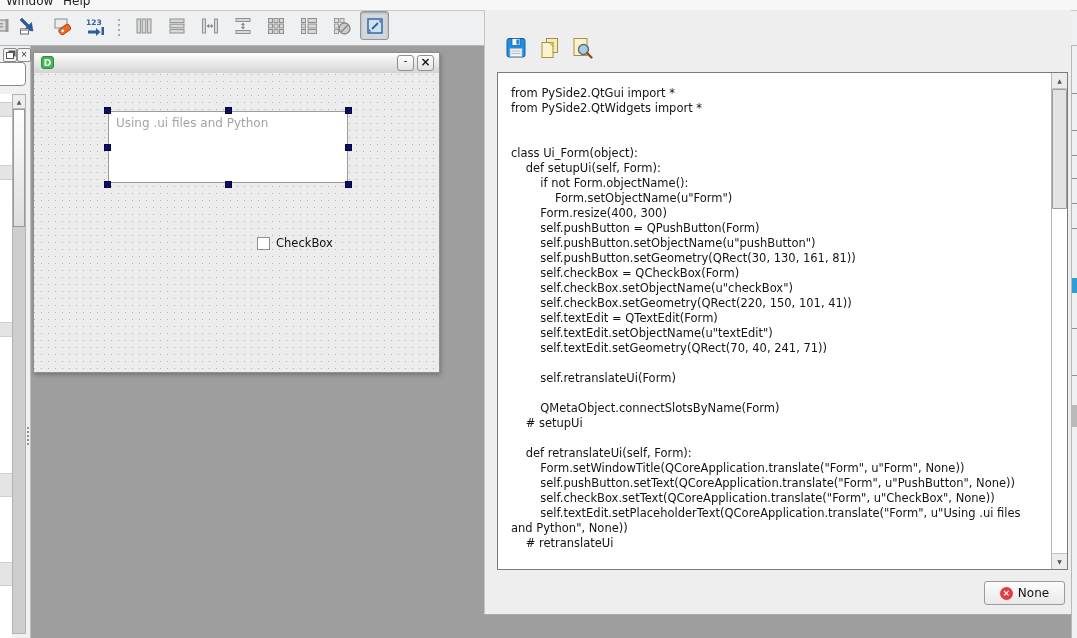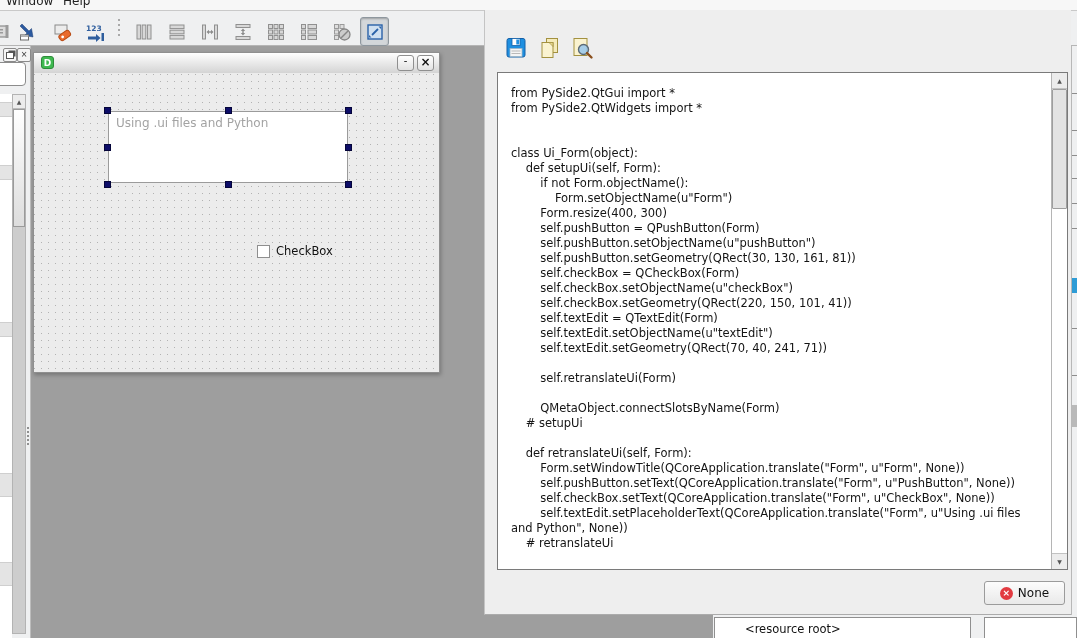--- a/index.html
+++ b/index.html
@@ -9,21 +9,21 @@
   .abs{position:absolute;}
 
   
   .menubar{left:0;top:0;width:1077px;height:10px;background:#f7f7f7;
            border-bottom:1px solid #c9c9c9;overflow:hidden;z-index:5;}
   .menu-item{position:absolute;top:-6px;font-size:12px;color:#222;}
 
   
   .toolbar{left:0;top:11px;width:1077px;height:34px;background:#eff0f1;
            border-bottom:1px solid #b5b5b5;z-index:5;}
-  .tb-btn{position:absolute;top:6px;width:27px;height:27px;border:1px solid transparent;
+  .tb-btn{position:absolute;top:0;width:27px;height:27px;border:1px solid transparent;
           border-radius:3px;display:flex;align-items:center;justify-content:center;}
   .tb-btn.pressed{background:#d3d7da;border:1px solid #8e979e;
                   box-shadow:inset 0 1px 2px rgba(0,0,0,.25);}
   .tb-sep{position:absolute;top:8px;width:3px;height:19px;
           background:repeating-linear-gradient(#a9a9a9 0 2px,transparent 2px 5px);
           background-size:2px 100%;background-repeat:no-repeat;background-position:center;}
 
   
   .left-dock{left:0;top:45px;width:30px;height:593px;background:#eff0f1;
              border-right:1px solid #bdbdbd;z-index:4;}
@@ -73,21 +73,21 @@
   .form-body{position:absolute;left:0;top:20px;width:405px;height:298px;background:#ececec;
              background-image:radial-gradient(circle,#b2b2b2 0.8px,transparent 1px);
              background-size:7px 7px;background-position:4px 5px;}
   .fw-textedit{position:absolute;left:74px;top:38px;width:240px;height:72px;background:#fff;
                border:1px solid #9b9b9b;box-sizing:border-box;}
   .fw-placeholder{position:absolute;left:7px;top:4px;font-size:12px;color:#a3a3a3;}
   .handle{position:absolute;width:7px;height:7px;background:#0d0d68;border:1px solid #05053a;box-sizing:border-box;}
   .fw-pushbutton{position:absolute;left:34px;top:130px;width:159px;height:77px;
                  background:linear-gradient(#fdfdfd,#e7e7e7);border:1px solid #9f9f9f;border-radius:3px;
                  display:flex;align-items:center;justify-content:center;font-size:11.5px;color:#111;}
-  .fw-checkbox{position:absolute;left:223px;top:163px;display:flex;align-items:center;margin-top:8px;}
+  .fw-checkbox{position:absolute;left:223px;top:163px;display:flex;align-items:center;}
   .cb-indicator{width:13px;height:13px;background:#fff;border:1px solid #8f8f8f;box-sizing:border-box;}
   .cb-label{margin-left:6px;font-size:11.5px;color:#111;}
 
   
   .code-dialog{left:484px;top:10px;width:587px;height:605px;background:#eeeeee;
                border-left:1px solid #c4c4c4;border-bottom:1px solid #ababab;z-index:20;box-sizing:border-box;}
   .dlg-icon{position:absolute;top:25px;width:26px;height:26px;display:flex;align-items:center;justify-content:center;}
   .code-area{position:absolute;left:12px;top:62px;width:571px;height:498px;background:#fff;
              border:1px solid #7a7a7a;box-sizing:border-box;}
   .code-pre{position:absolute;left:5px;top:5px;right:19px;bottom:2px;margin:8px;
@@ -259,26 +259,20 @@
       <span class="wb-row" style="top:379px;height:22px"></span>
       <span class="wb-row" style="top:468px;height:22px"></span>
     </div>
     <div class="wb-scroll">
       <div class="wb-scroll-up">▲</div>
       <div class="wb-thumb"></div>
     </div>
     <div class="dock-splitter-handle"></div>
   </div>
 
-  <div class="abs bottom-dock">
-    <div class="res-box" style="left:1px;width:257px">
-      <span class="res-label">&lt;resource root&gt;</span>
-    </div>
-    <div class="res-box" style="left:271px;width:93px"></div>
-  </div>
 
   <div class="abs form-window">
     <div class="form-titlebar">
       <span class="d-icon">D</span>
       <span class="win-btn min">-</span>
       <span class="win-btn close">×</span>
     </div>
     <div class="form-body">
       <div class="fw-textedit">
         <span class="fw-placeholder">Using .ui files and Python</span>

